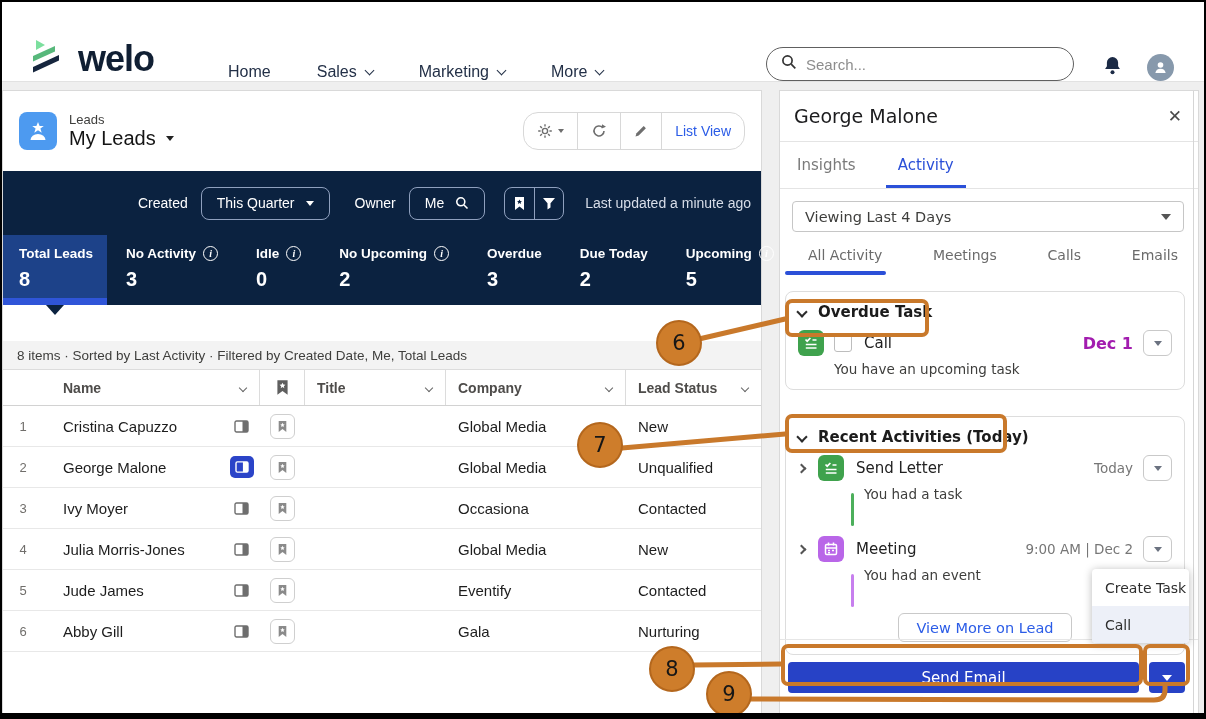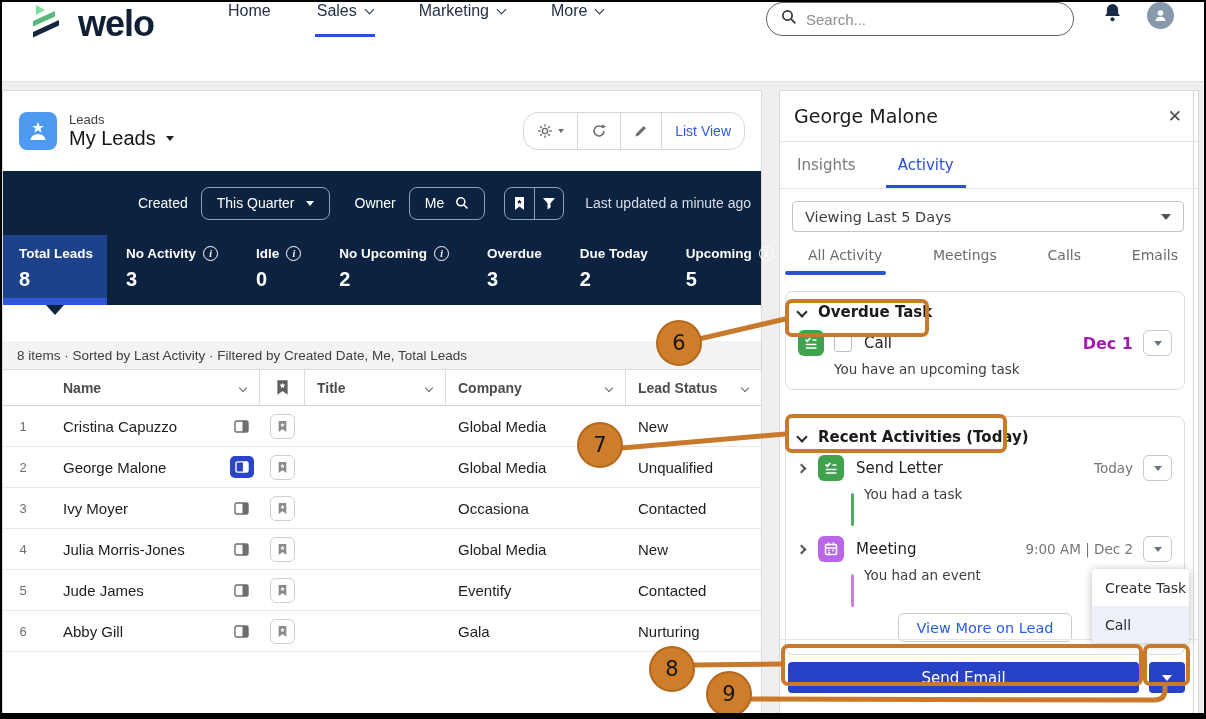--- a/index.html
+++ b/index.html
@@ -13,21 +13,21 @@
           transform:rotate(45deg); }
   .chev.thin { border-width:1.5px; }
   .chev.right { transform:rotate(-45deg); }
   .caret { display:inline-block; width:0; height:0;
            border-left:5px solid transparent; border-right:5px solid transparent;
            border-top:6px solid currentColor; }
   .caret.sm { border-left-width:4px; border-right-width:4px; border-top-width:5px; }
 
   
   .topnav { position:absolute; left:0; top:0; width:100%; height:80px; background:#fff;
-            border-bottom:1px solid #e2e2e2; display:flex; align-items:flex-start; padding:0 30px 0 28px; }
+            border-bottom:1px solid #e2e2e2; display:flex; align-items:flex-end; padding:0 30px 0 28px; }
   .brand { display:flex; align-items:center; gap:8px; }
   .brand-word { font-size:36px; font-weight:800; color:#101f33; letter-spacing:-1px; }
   .navitems { display:flex; gap:46px; margin-left:74px; }
   .navitem { position:relative; display:flex; align-items:center; gap:9px;
              font-size:16px; color:#233047; cursor:pointer; }
   .navitem .chev { margin-top:-3px; color:#233047; }
   .navitem.active::after { content:""; position:absolute; left:-2px; right:-2px; bottom:-17px;
              height:3px; background:#2B50D8; }
   .searchpill { margin-left:auto; width:308px; height:34px; border:1.6px solid #606060;
              border-radius:17px; display:flex; align-items:center; gap:9px; padding:0 14px; background:#fff; }
@@ -536,21 +536,21 @@
   <div class="panel">
     <div class="p-title-row">
       <span class="p-title">George Malone</span>
       <span class="p-close">✕</span>
     </div>
     <div class="p-tabs">
       <span class="p-tab">Insights</span>
       <span class="p-tab active">Activity</span>
     </div>
     <div class="p-select">
-      <span>Viewing Last 5 Days</span>
+      <span>Viewing Last 4 Days</span>
       <span class="caret"></span>
     </div>
     <div class="p-subtabs">
       <span class="p-subtab">All Activity</span>
       <span class="p-subtab">Meetings</span>
       <span class="p-subtab">Calls</span>
       <span class="p-subtab">Emails</span>
       <span class="p-subtab-underline"></span>
     </div>
 

